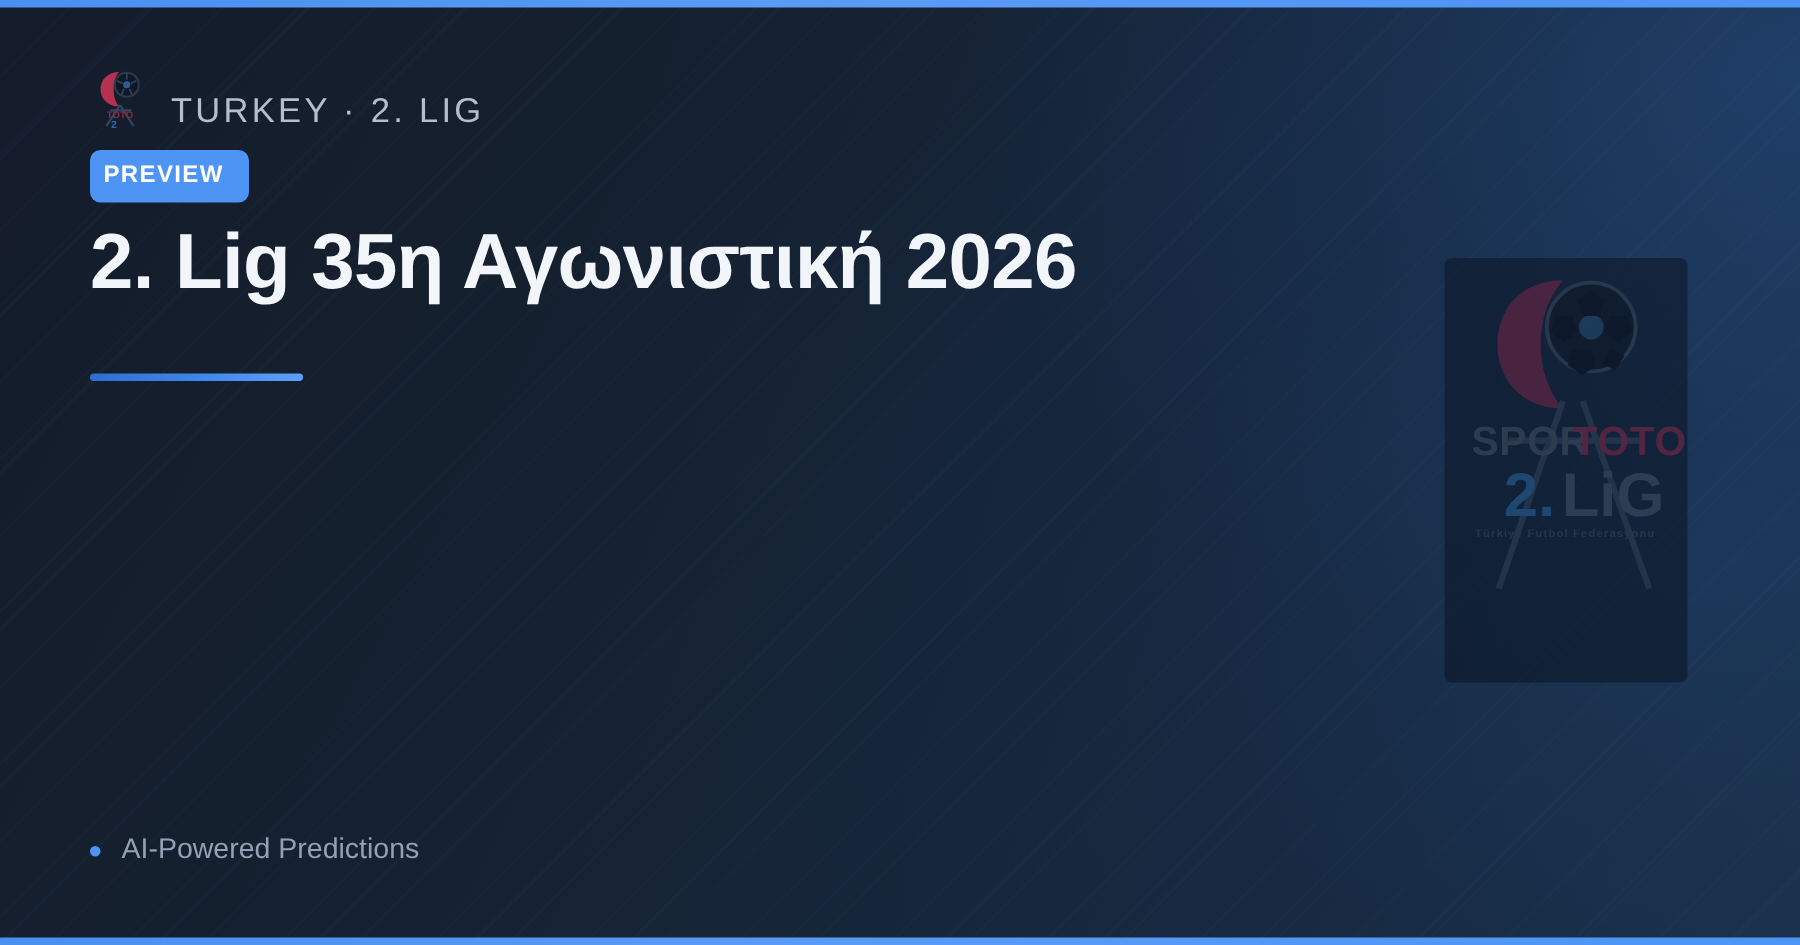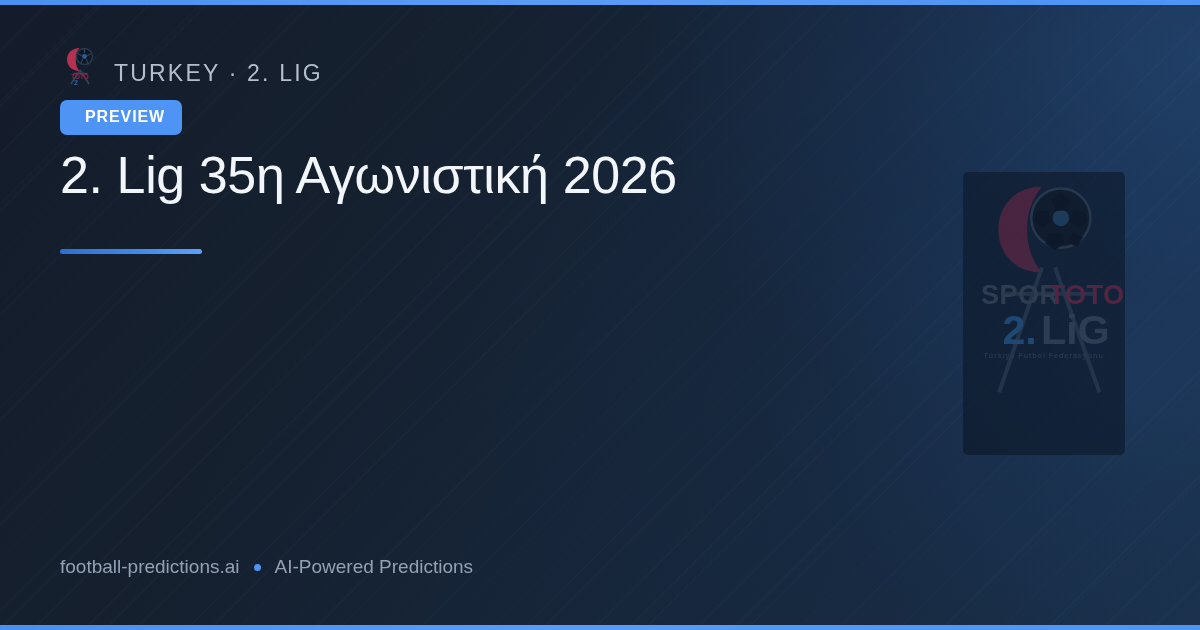--- a/index.html
+++ b/index.html
@@ -76,35 +76,35 @@
     font-weight:400;
     letter-spacing:2.2px;
     color:#b5bfcc;
     white-space:nowrap;
   }
 
   .badge {
     position:absolute;
     left:0; top:100px;
     display:inline-block;
-    padding:8px 17px 9px 25px;
+    padding:8px 17px 9px 9px;
     border-radius:7px;
     background:#4d94f5;
     color:#ffffff;
     font-size:16px;
     font-weight:700;
     letter-spacing:0.9px;
   }
 
   .title {
     position:absolute;
     left:0; top:146px;
     width:860px;
     font-size:52px;
-    font-weight:400;
+    font-weight:700;
     line-height:1.14;
     color:#f2f6fb;
     letter-spacing:-0.4px;
   }
 
   .accent {
     position:absolute;
     left:0; top:249px;
     width:142px; height:5px;
     border-radius:3px;
@@ -164,21 +164,20 @@
       <span class="league-name">TURKEY  ·  2. LIG</span>
     </div>
 
     <div class="badge">PREVIEW</div>
 
     <h1 class="title">2. Lig 35η Αγωνιστική 2026</h1>
 
     <div class="accent"></div>
 
     <div class="footer">
-      <span>football-predictions.ai</span>
       <span class="dot"></span>
       <span>AI-Powered Predictions</span>
     </div>
 
   </div>
 
   <div class="logo-card">
     <svg class="logo-art" viewBox="0 0 197 283" aria-hidden="true">
 
       <path d="M96 18 C64 18 43 40 43 70 C43 100 64 122 96 122 C84 108 78 90 78 70 C78 50 84 32 96 18 Z" fill="#8e2a4b" opacity="0.85"></path>

